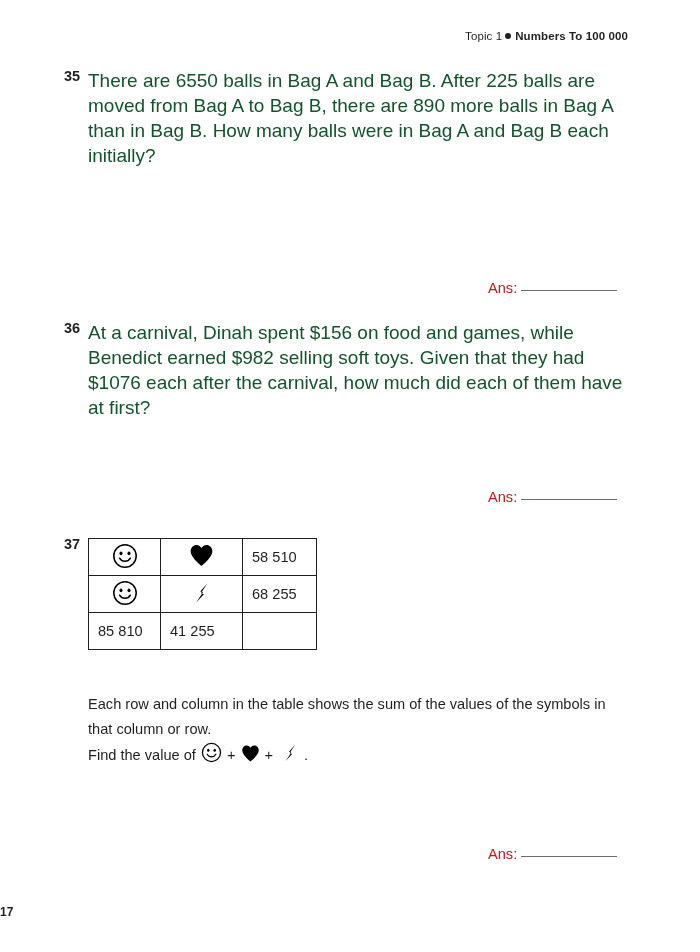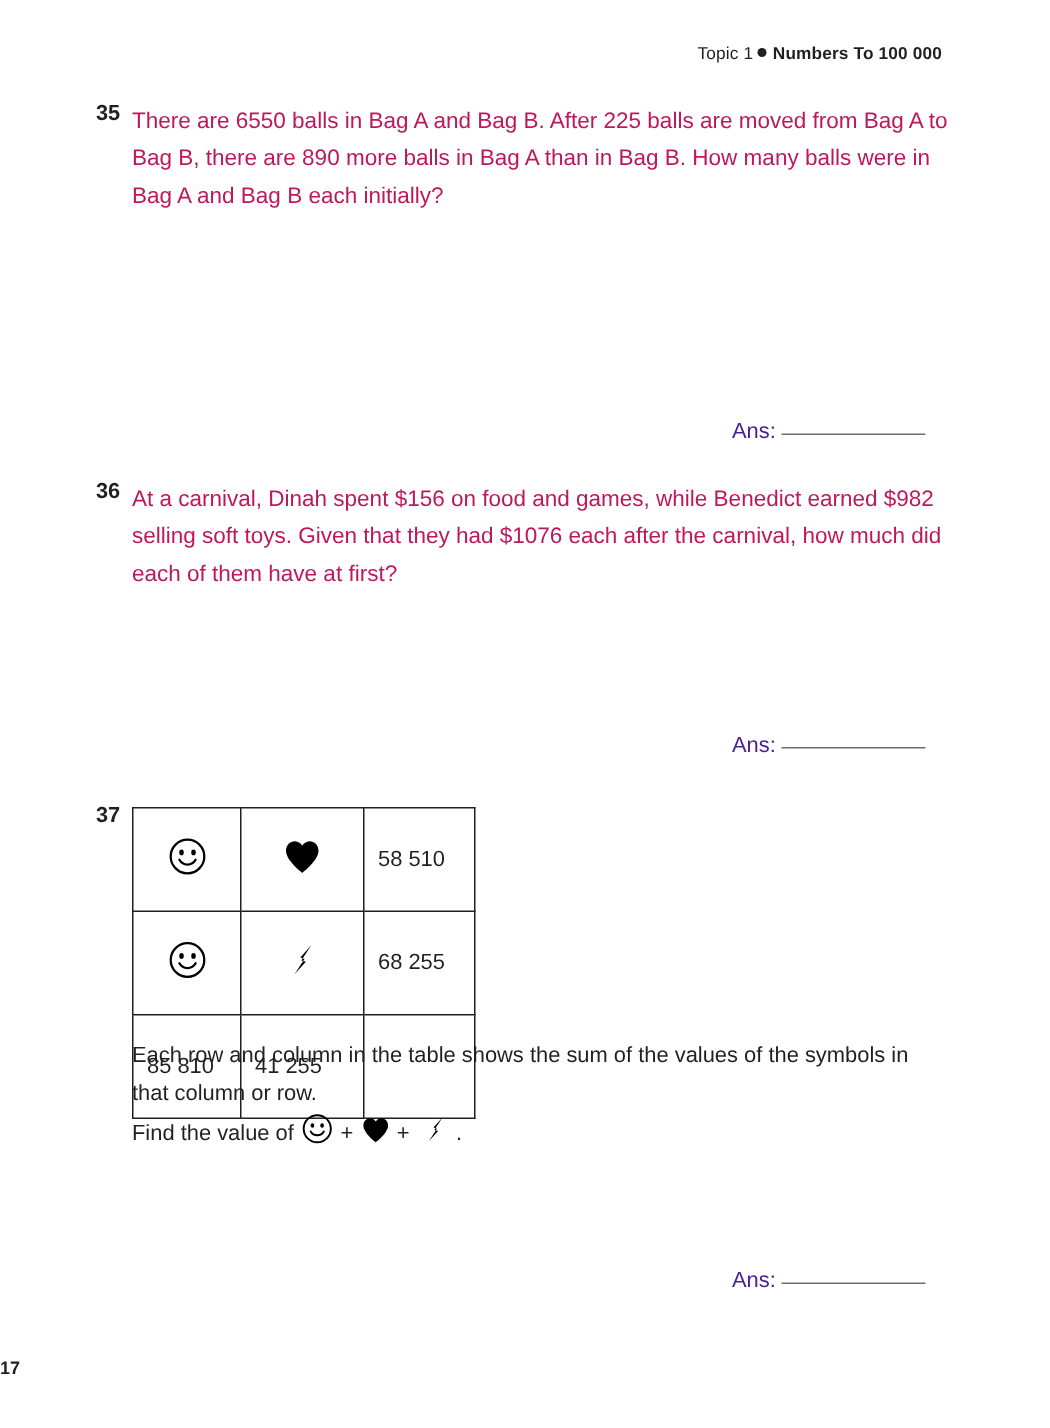--- a/index.html
+++ b/index.html
@@ -55,34 +55,34 @@
     left: 0;
     top: 0;
     width: 24px;
     font-size: 14.5px;
     font-weight: 700;
     color: #231f20;
     text-align: center;
   }
   .q-body {
     margin-left: 28px;
-    font-size: 15px;
+    font-size: 19px;
     line-height: 25px;
-    color: #be185d;
+    color: #14532d;
   }
 
   #q35 { top: 68px; }
   #q36 { top: 320px; }
   #q37 { top: 536px; }
 
   
   .ans {
     position: absolute;
     font-size: 14.6px;
-    color: #4c1d95;
+    color: #b91c1c;
     white-space: nowrap;
   }
   .ans .ans-label { margin-right: 4px; }
   .ans .ans-rule {
     display: inline-block;
     width: 96px;
     border-bottom: 1.3px solid #6d6e71;
     vertical-align: 2px;
   }
   #ans35 { left: 488px; top: 280px; }
@@ -95,21 +95,21 @@
     left: 88px;
     top: 538px;
     border-collapse: collapse;
     table-layout: fixed;
   }
   .sym-table td {
     border: 1.3px solid #231f20;
     height: 36px;
     font-size: 14.6px;
     color: #231f20;
-    padding: 16px;
+    padding: 0;
     vertical-align: middle;
   }
   .sym-table td.sym-cell { text-align: center; }
   .sym-table td.num-cell {
     text-align: left;
     padding-left: 9px;
   }
   .col-a { width: 72px; }
   .col-b { width: 82px; }
   .col-c { width: 74px; }

